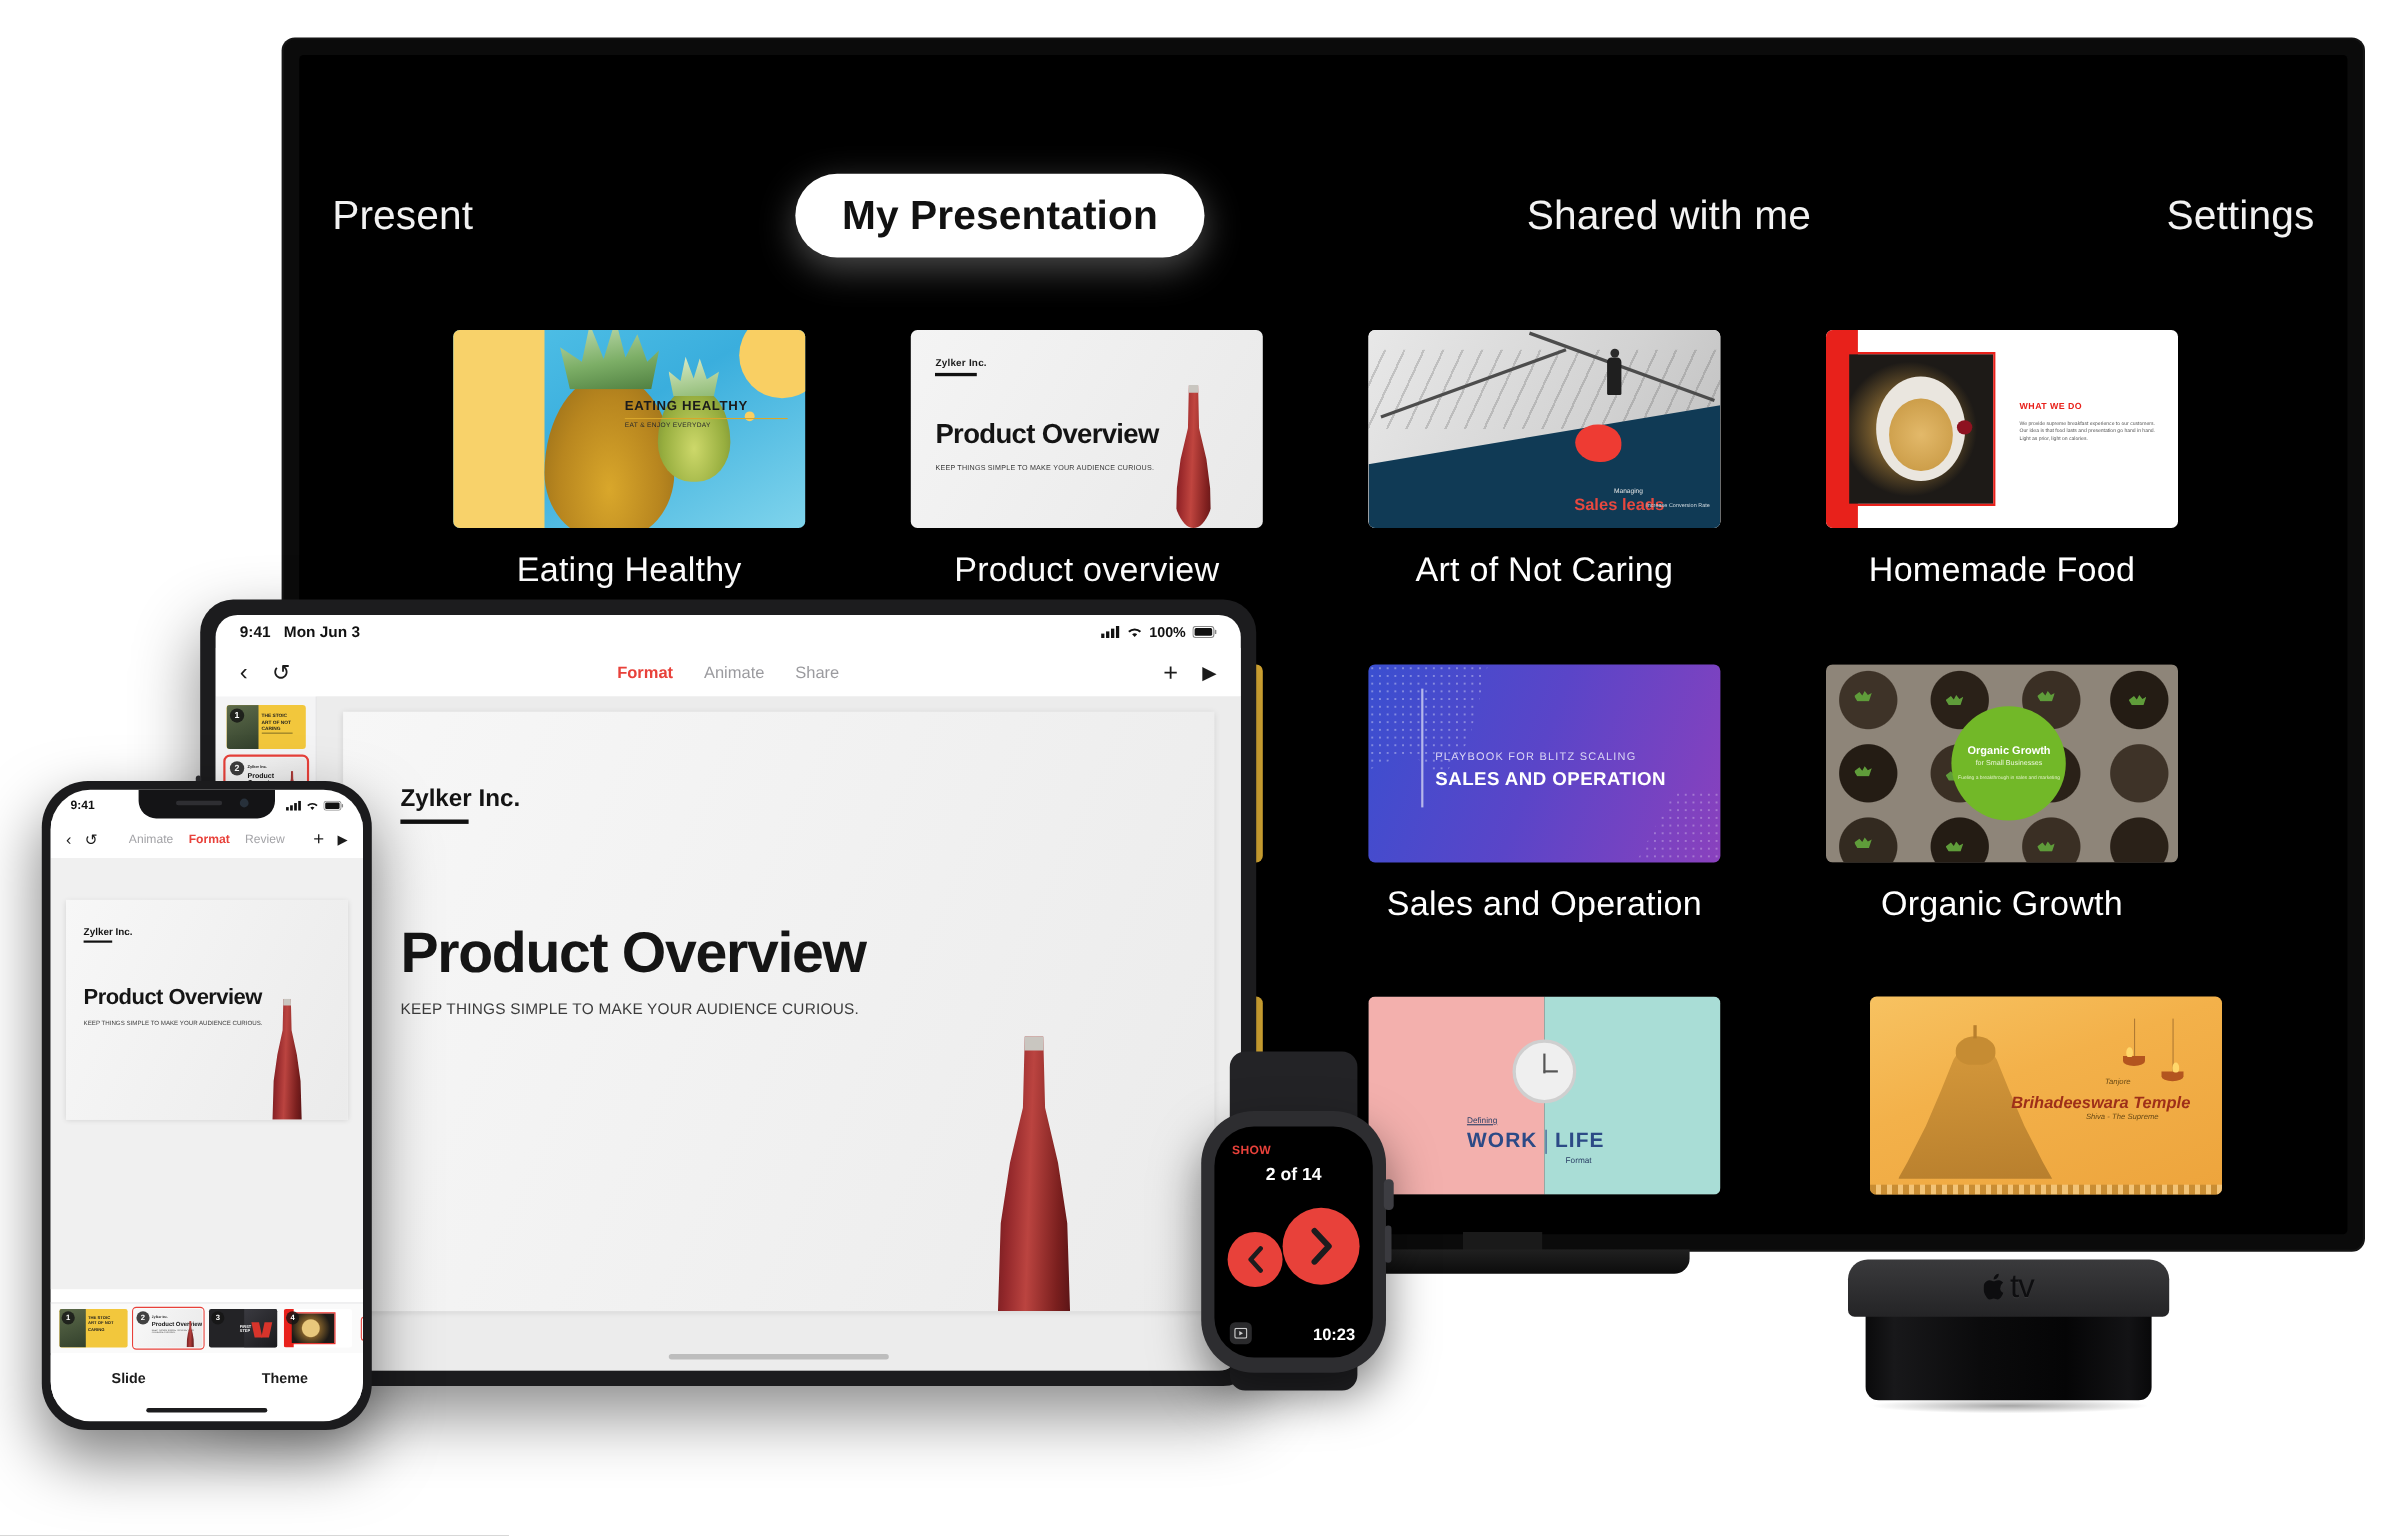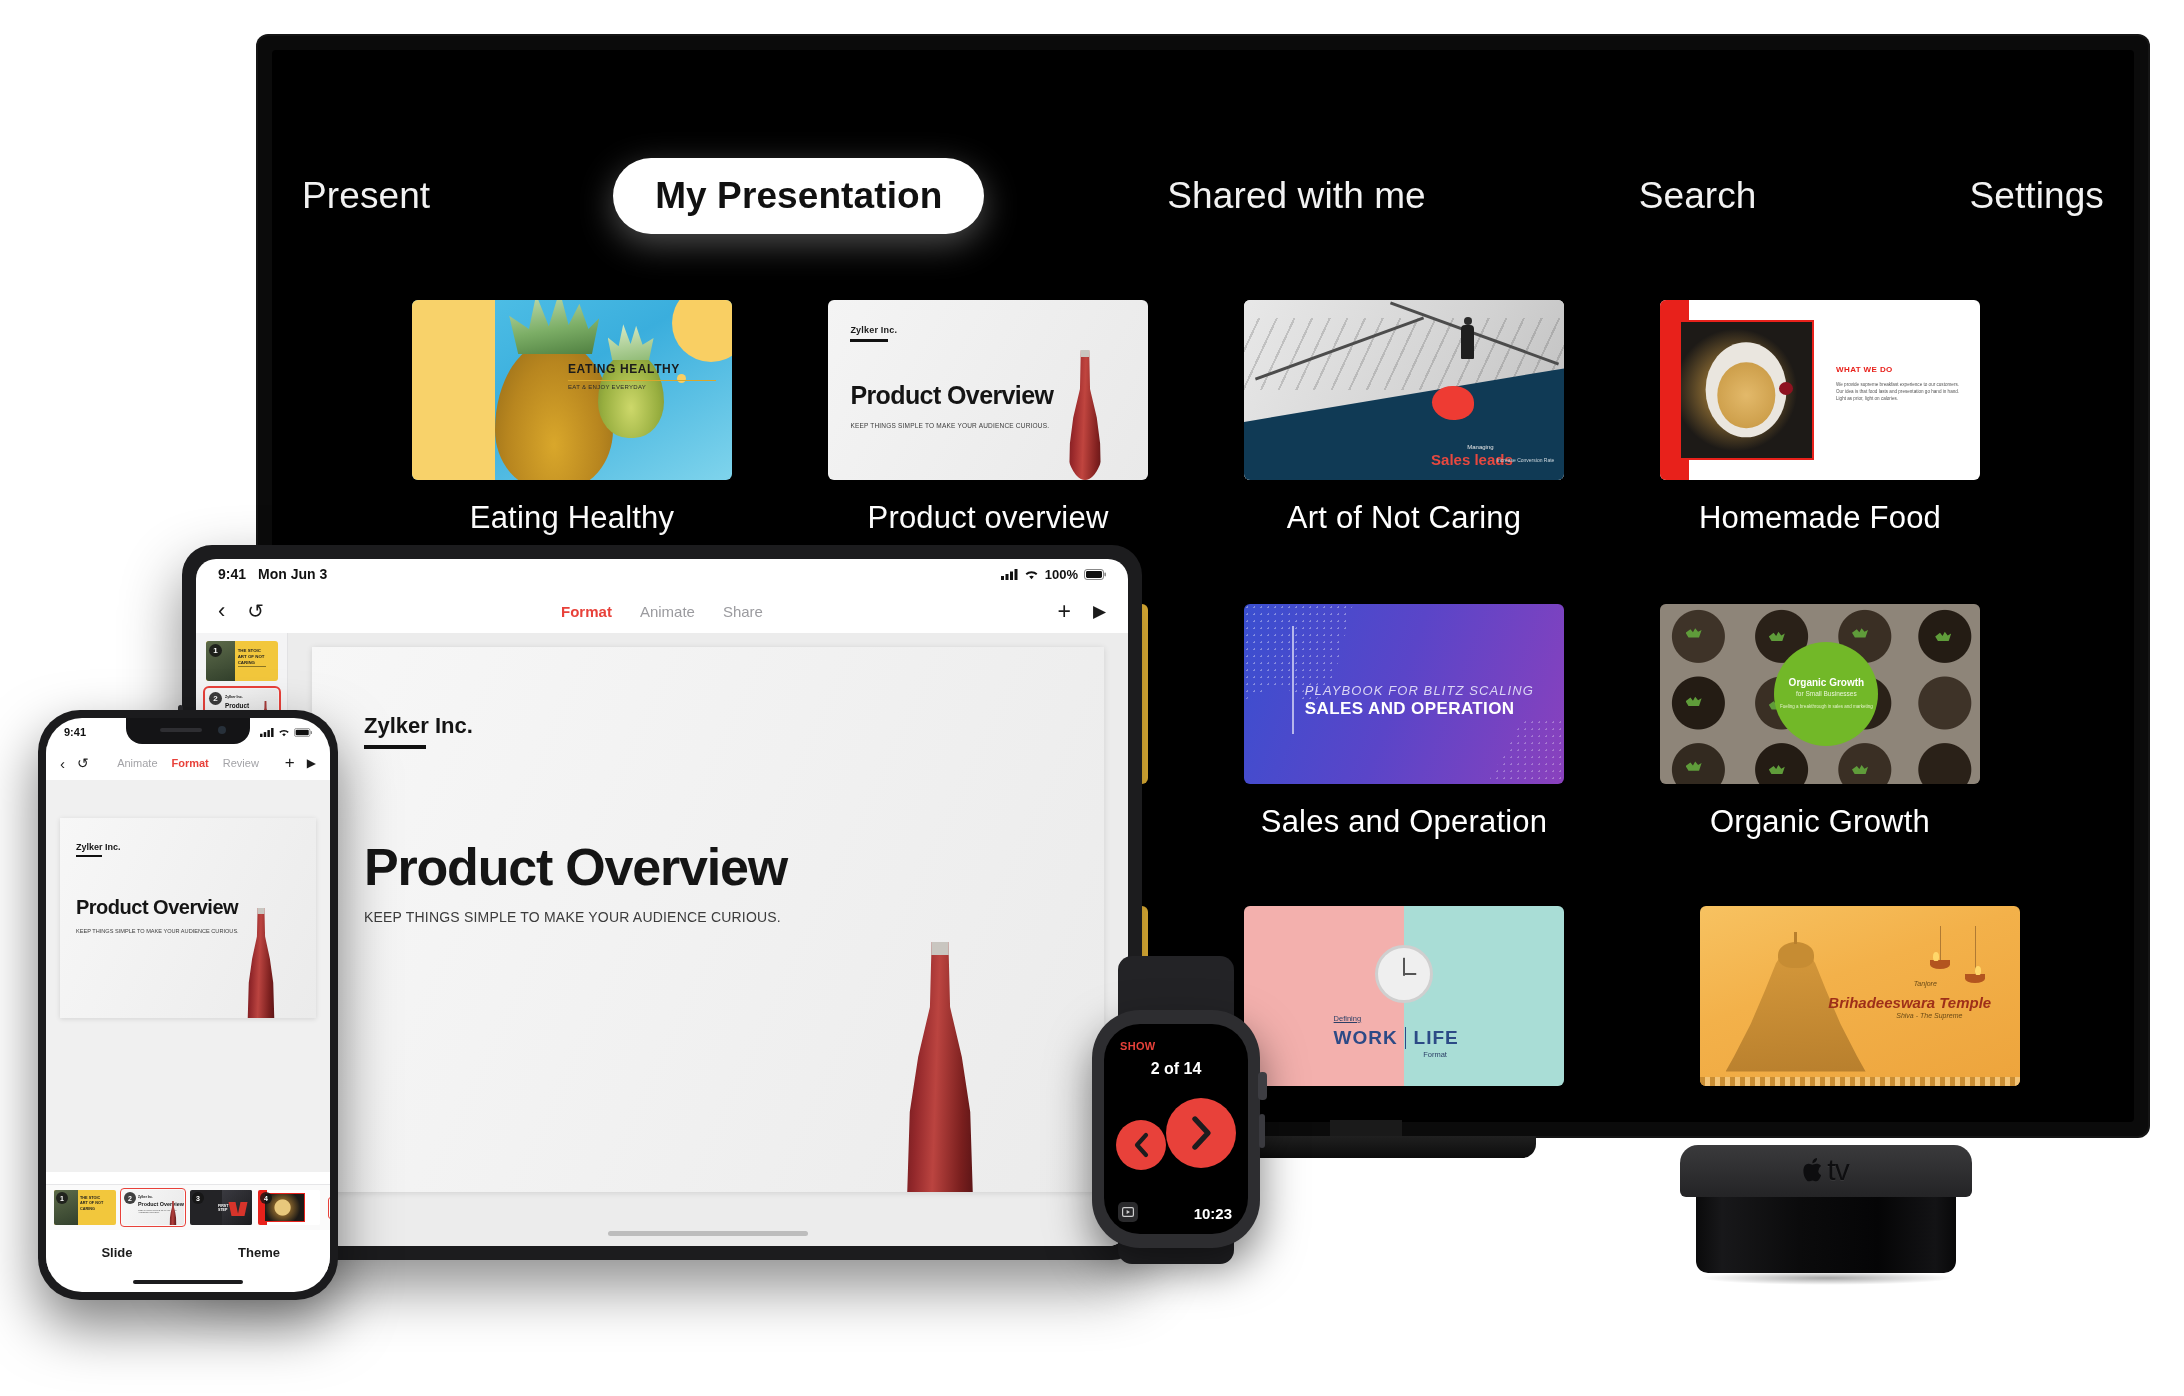--- a/index.html
+++ b/index.html
@@ -148,21 +148,21 @@
   .th-sales { background: linear-gradient(110deg,#3a4fd0 0%,#5a45c8 48%,#8a41bd 100%); }
   .th-sales .dots { position:absolute; left:0; top:0; width:34%; height:62%;
     background-image: radial-gradient(rgba(255,255,255,.35) 1px, transparent 1px);
     background-size: 7px 7px;
     clip-path: polygon(0 0, 100% 0, 84% 62%, 62% 92%, 34% 72%, 0 86%); }
   .th-sales .dots2 { position:absolute; right:0; bottom:0; width:24%; height:36%;
     background-image: radial-gradient(rgba(255,255,255,.28) 1px, transparent 1px);
     background-size: 7px 7px;
     clip-path: polygon(46% 0, 100% 0, 100% 100%, 0 100%); }
   .th-sales .vline { position:absolute; left:15%; top:12%; width:2px; height:60%; background:rgba(255,255,255,.6); }
-  .th-sales .s1 { position:absolute; left:19%; top:44%; color:#dbd6f5; font-size:13px; letter-spacing:1.1px;font-style:italic; }
+  .th-sales .s1 { position:absolute; left:19%; top:44%; color:#dbd6f5; font-size:10px; letter-spacing:1.1px; }
   .th-sales .s2 { position:absolute; left:19%; top:53%; color:#fff; font-size:17px; font-weight:700; letter-spacing:.4px; }
 
   .th-org { background:#2a2520; }
   .th-org .pots { position:absolute; inset:0;
     background:
       radial-gradient(circle at 12% 18%, #3e3328 0 26px, transparent 27px),
       radial-gradient(circle at 38% 18%, #2a2118 0 26px, transparent 27px),
       radial-gradient(circle at 64% 18%, #3a2f24 0 26px, transparent 27px),
       radial-gradient(circle at 89% 18%, #241c14 0 26px, transparent 27px),
       radial-gradient(circle at 12% 55%, #241c14 0 26px, transparent 27px),
@@ -395,21 +395,20 @@
 
 <div id="stage">
 
   <div class="tv-shell">
     <div class="tv-screen">
 
       <div class="tv-nav">
         <div class="nav-item">Present</div>
         <div class="nav-item active">My Presentation</div>
         <div class="nav-item">Shared with me</div>
-        <div class="nav-item">Search</div>
         <div class="nav-item">Settings</div>
       </div>
 
       <div class="tv-grid">
 
         <div class="tile">
           <div class="thumb th-eating">
             <div class="yband"></div>
             <div class="sun"></div>
             <div class="dot1"></div>

